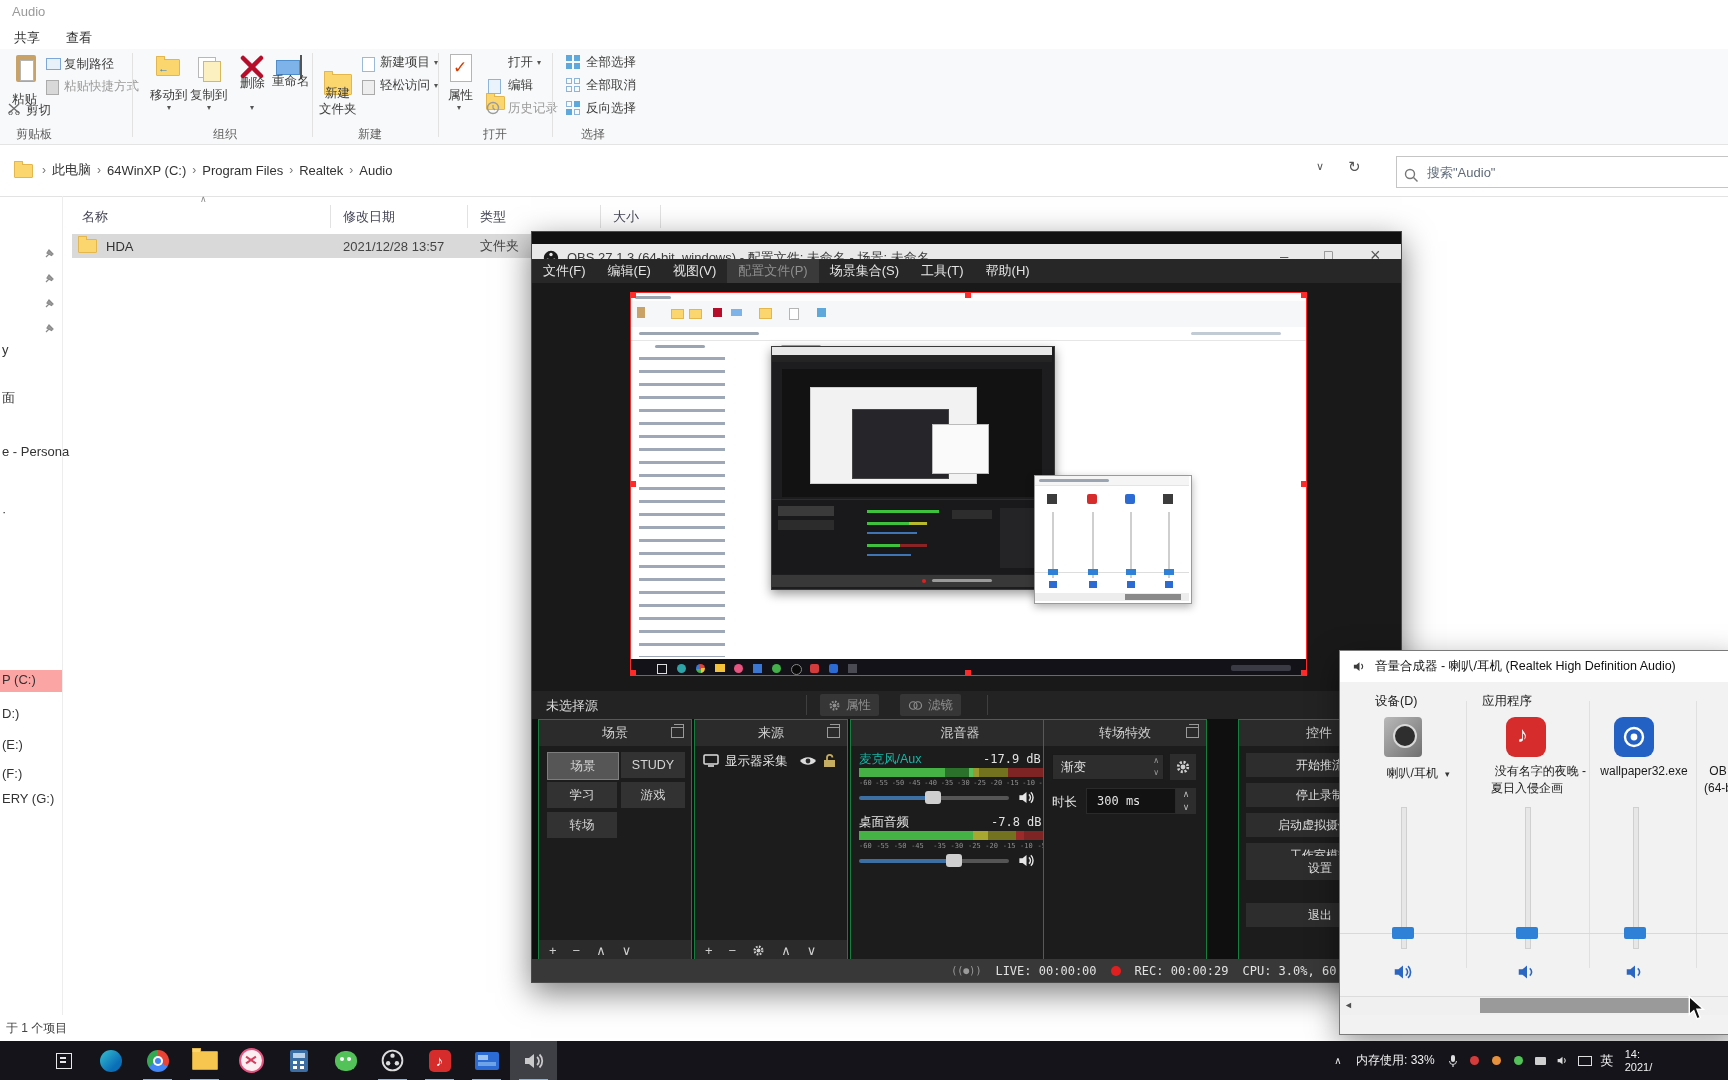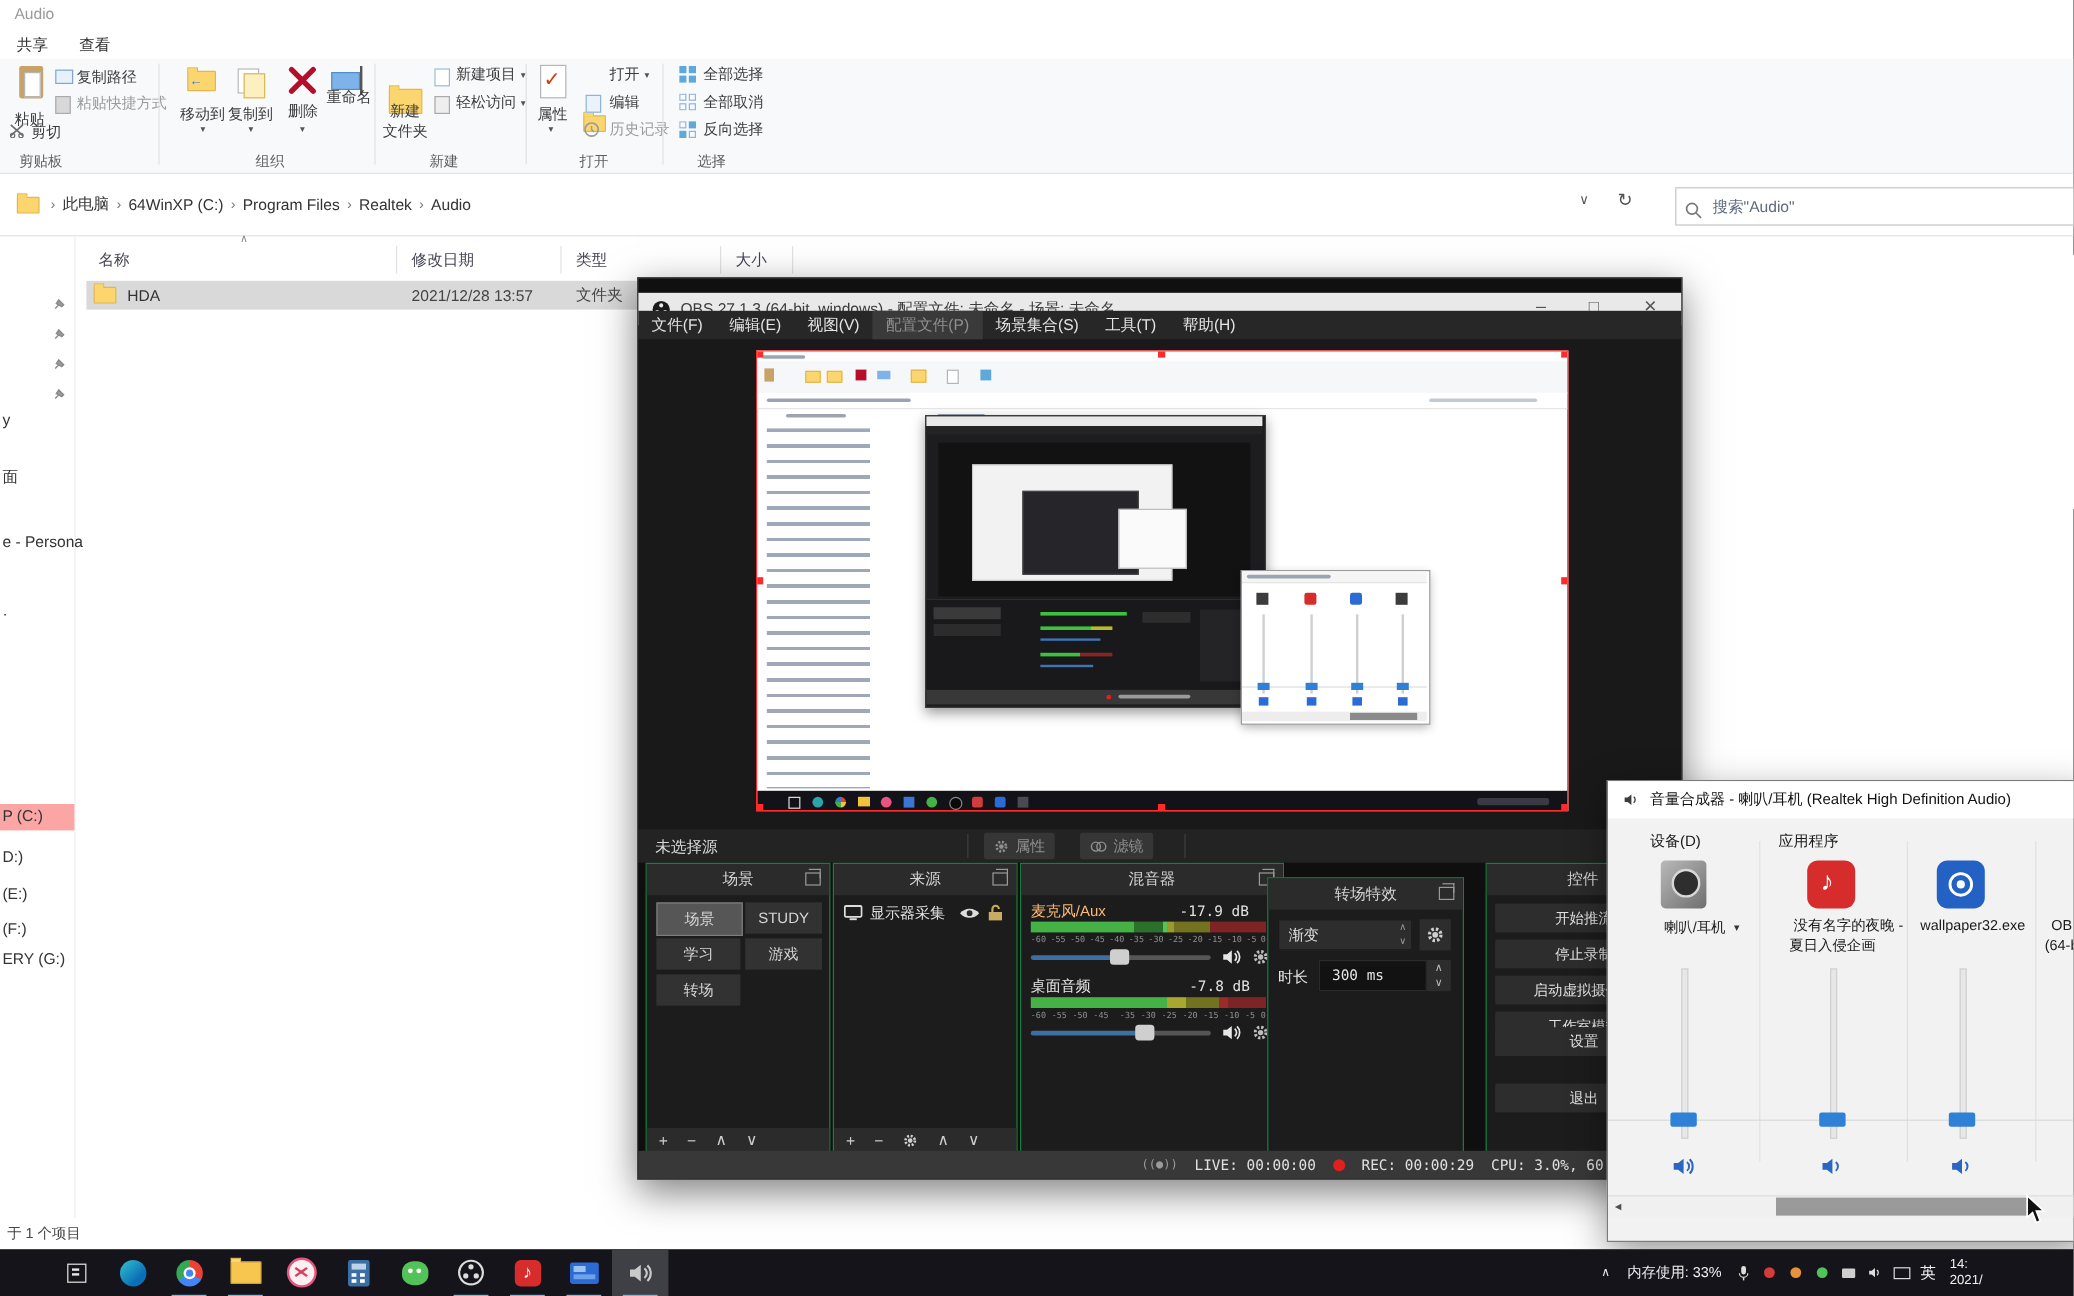--- a/index.html
+++ b/index.html
@@ -77,21 +77,21 @@
       <div class="ab" style="left:158px;top:13px;color:#2d7dd2;font-size:11px;">←</div>
       <div class="ab rib-item" style="left:150px;top:38px;">移动到</div>
       <div class="ab rib-item" style="left:167px;top:54px;font-size:8px;color:#555;">▾</div>
       <div class="ab" style="left:198px;top:8px;width:16px;height:19px;background:#fff;border:1px solid #b8b8b8;"></div>
       <div class="ab" style="left:203px;top:12px;width:16px;height:19px;background:#fdf0c0;border:1px solid #d8b95a;"></div>
       <div class="ab rib-item" style="left:190px;top:38px;">复制到</div>
       <div class="ab rib-item" style="left:207px;top:54px;font-size:8px;color:#555;">▾</div>
       <svg class="ab" style="left:240px;top:6px;" width="24" height="24" viewBox="0 0 24 24">
           <path d="M3 3 L21 21 M21 3 L3 21" stroke="#b50d2a" stroke-width="4.5" stroke-linecap="round"></path>
         </svg>
-      <div class="ab rib-item" style="left:240px;top:36px;">删除</div>
+      <div class="ab rib-item" style="left:240px;top:26px;">删除</div>
       <div class="ab rib-item" style="left:250px;top:54px;font-size:8px;color:#555;">▾</div>
       <div class="ab" style="left:276px;top:11px;width:22px;height:13px;background:#7db3e8;border:1px solid #4f8ecb;"></div>
       <div class="ab" style="left:300px;top:6px;width:2px;height:24px;background:#555;"></div>
       <div class="ab rib-item" style="left:272px;top:24px;">重命名</div>
       <div class="vsep ab" style="left:312px;top:4px;height:84px;"></div>
 
       <div class="ab folder" style="left:324px;top:8px;width:26px;height:19px;"></div>
       <div class="ab rib-item" style="left:325px;top:36px;">新建</div>
       <div class="ab rib-item" style="left:319px;top:52px;">文件夹</div>
       <div class="ab" style="left:362px;top:8px;width:11px;height:13px;background:#fff;border:1px solid #9bb9d8;"></div>
@@ -320,21 +320,21 @@
           <span>∨</span>
         </div>
       </div>
 
       <div class="dock" style="left:318px;top:0;width:218px;height:240px;">
         <div class="dockh">
             <span>混音器</span>
             <span class="popout"></span>
           </div>
 
-        <span class="ab" style="left:8px;top:31px;color:#fdba74;font-size:12.5px;">麦克风/Aux</span>
+        <span class="ab" style="left:8px;top:31px;color:#14b8a6;font-size:12.5px;">麦克风/Aux</span>
         <span class="ab mono" style="left:132px;top:32px;color:#e2e2e2;font-size:12px;">-17.9 dB</span>
         <div class="ab" style="left:8px;top:48px;width:196px;height:9px;background:linear-gradient(90deg,#44b244 0 44%,#2b712b 44% 56%,#58c158 56% 58%,#9a9a2e 58% 61%,#73731f 61% 76%,#7e2424 76% 100%);"></div>
         <div class="ab ticks" style="left:8px;top:59px;width:196px;">
           <span>-60</span>
             <span>-55</span>
             <span>-50</span>
             <span>-45</span>
             <span>-40</span>
             <span>-35</span>
             <span>-30</span>
@@ -384,21 +384,21 @@
           </svg>
         <svg class="ab" style="left:192px;top:133px;" width="15" height="15" viewBox="0 0 20 20">
             <circle cx="10" cy="10" r="6" fill="none" stroke="#bdbdbd" stroke-width="3.4" stroke-dasharray="2.6 2.1"></circle>
             <circle cx="10" cy="10" r="3" fill="#bdbdbd"></circle>
           </svg>
         <div class="ab" style="right:1px;top:28px;width:6px;height:208px;background:#171717;">
             <div style="width:6px;height:90px;background:#454545;"></div>
           </div>
       </div>
 
-      <div class="dock" style="left:524px;top:0;width:162px;height:240px;margin-top:12px;">
+      <div class="dock" style="left:511px;top:0;width:162px;height:240px;">
         <div class="dockh">
             <span>转场特效</span>
             <span class="popout"></span>
           </div>
         <div class="ab fx" style="left:8px;top:34px;width:112px;height:26px;background:#2d2d2d;border:1px solid #1a1a1a;color:#e4e4e4;font-size:12.5px;padding-left:8px;box-sizing:border-box;">
           <span>渐变</span>
           <span class="ab" style="right:4px;top:0px;color:#9a9a9a;font-size:8px;line-height:12px;text-align:center;"><span>∧</span><br><span>∨</span></span>
         </div>
         <div class="ab fx" style="left:126px;top:34px;width:26px;height:26px;background:#2d2d2d;justify-content:center;">
           <svg width="16" height="16" viewBox="0 0 20 20">

